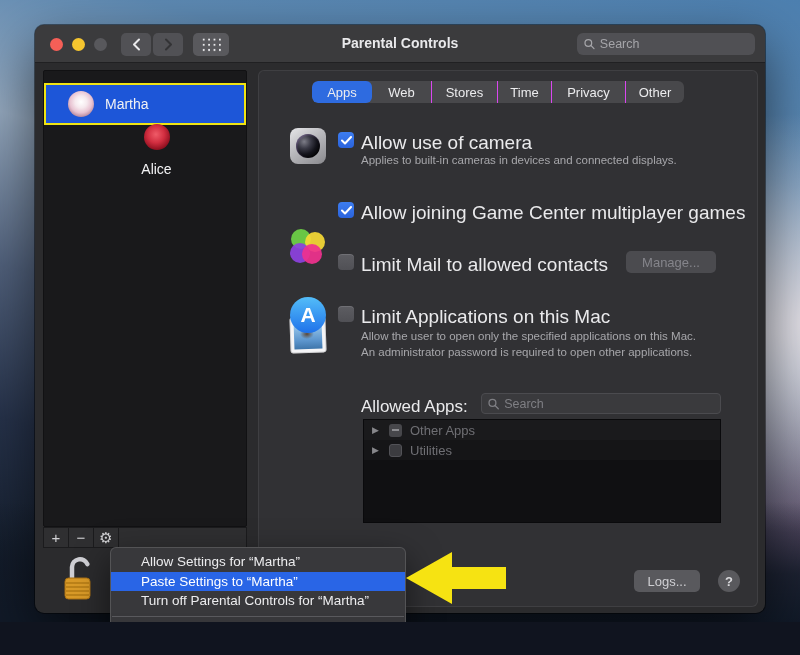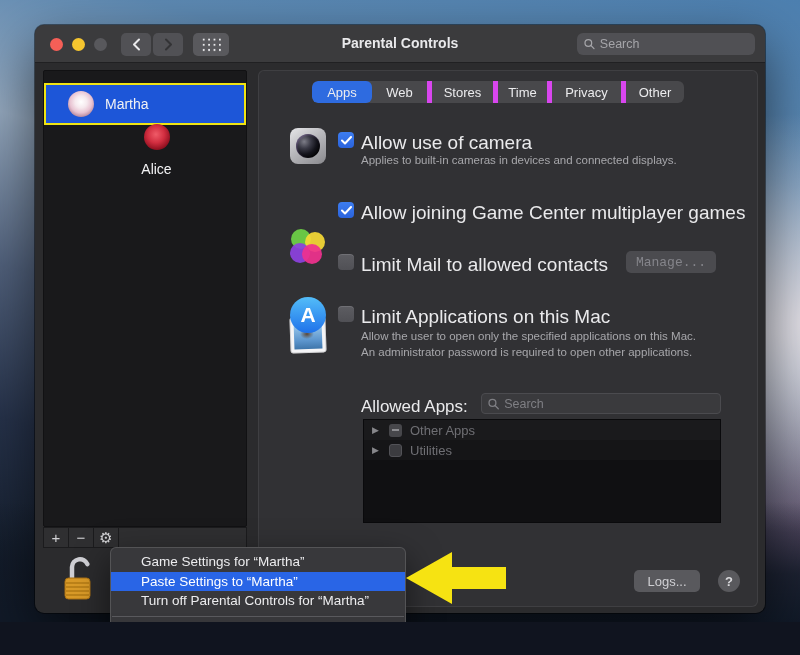--- a/index.html
+++ b/index.html
@@ -65,21 +65,21 @@
 
   .lock { position:absolute; left:27px; top:528px; }
 
   
   .pane { position:absolute; left:223px; top:45px; width:500px; height:537px;
     background:#313134; border:1px solid rgba(255,255,255,.07); border-radius:6px; }
 
   .tabs { position:absolute; left:53px; top:10px; height:22px; display:flex;
     background:#48484b; border-radius:6px; overflow:hidden; }
   .tab { height:100%; display:flex; align-items:center; justify-content:center;
-    color:#ececee; font-size:13px; border-right:5px solid #d946ef; }
+    color:#ececee; font-size:13px; border-right:1px solid #d946ef; }
   .tab:last-child { border-right:none; }
   .tab.selected { background:#2e6be0; border-radius:6px; border-right:none; }
 
   .appicon { position:absolute; left:31px; width:36px; height:36px; }
   .cb { position:absolute; left:79px; width:16px; height:16px; border-radius:4px; }
   .cb.checked { background:linear-gradient(180deg,#3d7df0,#2a63dd); display:flex; align-items:center; justify-content:center; }
   .cb.unchecked { background:linear-gradient(180deg,#5d5d62,#505055); box-shadow:inset 0 1px 0 rgba(255,255,255,.12); }
   .setting-label { position:absolute; left:102px; color:#eaeaec; font-size:19px; white-space:nowrap; }
   .setting-sub { position:absolute; left:102px; color:#a7a7ab; font-size:11.5px; line-height:1.4; }
 
@@ -96,21 +96,21 @@
   .icon-mail { background:#f4f4f6; border-radius:3px; position:relative;
     box-shadow:inset 0 0 0 1px rgba(0,0,0,.15); transform:rotate(-2deg); }
   .icon-mail::after { content:""; position:absolute; left:4px; top:4px; right:4px; bottom:4px;
     background:linear-gradient(180deg,#a8d4f2 0%, #5c95cd 70%, #3f76ab 100%); }
   .icon-mail::before { content:""; position:absolute; left:10px; top:12px; width:14px; height:10px; z-index:1;
     background:radial-gradient(ellipse at 50% 50%, #5a4636 0%, rgba(90,70,54,0) 70%); }
   .icon-appstore { border-radius:50%; background:linear-gradient(180deg,#53bdf9 0%,#1f72ea 100%);
     display:flex; align-items:center; justify-content:center; color:#fff; font-size:21px; font-weight:700; }
 
   .manage-btn { position:absolute; left:367px; top:180px; width:90px; height:22px; background:#4b4b4f;
-    border-radius:5px; color:#85858b; font-size:13px; display:flex; align-items:center; justify-content:center;font-family:Liberation Mono, monospace; }
+    border-radius:5px; color:#85858b; font-size:13px; display:flex; align-items:center; justify-content:center; }
 
   .aa-label { position:absolute; left:102px; top:326px; color:#eaeaec; font-size:17px; }
   .aa-search { position:absolute; left:222px; top:322px; width:240px; height:21px; background:#3a3a3d;
     border:1px solid #4b4b4f; border-radius:4px; display:flex; align-items:center; padding:0 6px; gap:5px; }
   .aa-search input::placeholder { color:#7f7f84; }
 
   .applist { position:absolute; left:104px; top:348px; width:358px; height:104px;
     background:#101012; border:1px solid #0a0a0c; }
   .app-row { height:20px; display:flex; align-items:center; gap:8px; padding-left:8px; }
   .app-row.r0 { background:#1a1a1c; }
@@ -298,21 +298,21 @@
           <span class="app-row-label">Utilities</span>
         </div>
       </div>
 
       <div class="logs-btn">Logs...</div>
       <div class="help-btn">?</div>
     </div>
   </div>
 
   <div class="menu">
-    <div class="menu-item">Game Settings for “Martha”</div>
+    <div class="menu-item">Allow Settings for “Martha”</div>
     <div class="menu-item highlighted">Paste Settings to “Martha”</div>
     <div class="menu-item">Turn off Parental Controls for “Martha”</div>
     <div class="menu-sep"></div>
     <div class="menu-item">Allow Remote Setup</div>
   </div>
 
   <div class="arrow"></div>
 </div>
 
 </body></html>

